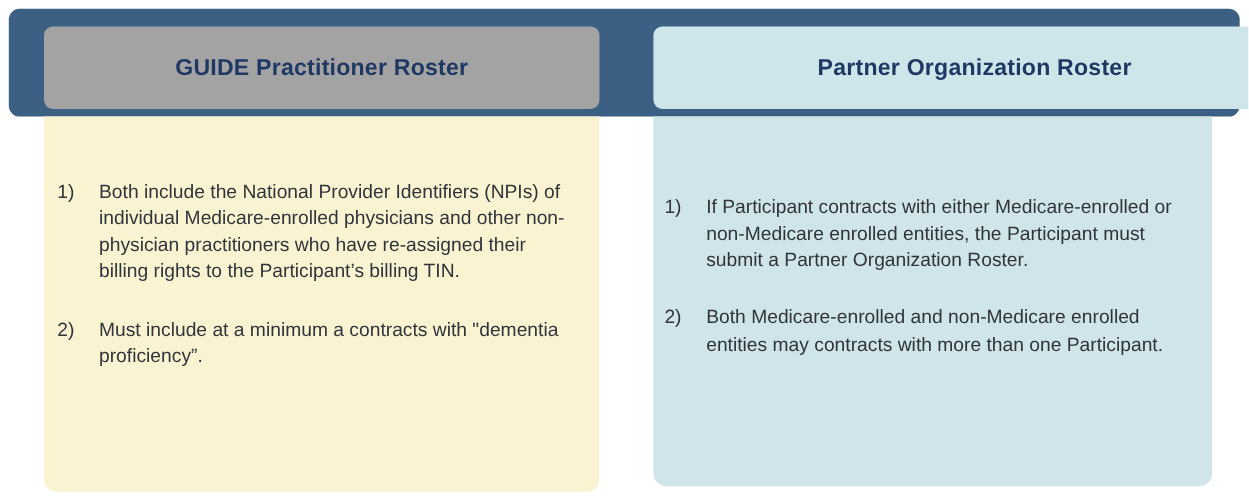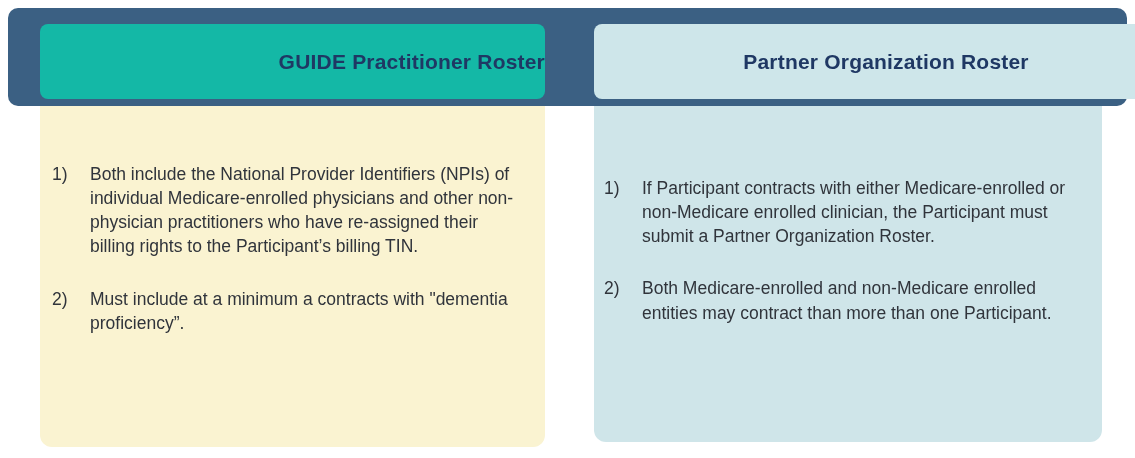--- a/index.html
+++ b/index.html
@@ -33,22 +33,21 @@
     align-items: center;
     justify-content: center;
     font-size: 21px;
     font-weight: bold;
     color: #1F3864;
     letter-spacing: 0.2px;
   }
   .header-box.left {
     left: 40px;
     width: 505px;
-    background: #14b8a6;
-    justify-content: flex-end;
+    background: #a3a3a3;
   }
   .header-box.right {
     left: 594px;
     width: 584px;
     background: #CEE6EA;
   }
   .panel {
     position: absolute;
     top: 106px;
     border-radius: 0 0 12px 12px;
@@ -106,21 +105,21 @@
     </div>
     <div class="item">
       <span class="num">2)</span>
       <span class="txt">Must include at a minimum a contracts with "dementia proficiency”.</span>
     </div>
   </div>
 
   <div class="panel right">
     <div class="item">
       <span class="num">1)</span>
-      <span class="txt">If Participant contracts with either Medicare-enrolled or non-Medicare enrolled clinician, the Participant must submit a Partner Organization Roster.</span>
+      <span class="txt">If Participant contracts with either Medicare-enrolled or non-Medicare enrolled entities, the Participant must submit a Partner Organization Roster.</span>
     </div>
     <div class="item">
       <span class="num">2)</span>
-      <span class="txt">Both Medicare-enrolled and non-Medicare enrolled entities may contract than more than one Participant.</span>
+      <span class="txt">Both Medicare-enrolled and non-Medicare enrolled entities may contracts with more than one Participant.</span>
     </div>
   </div>
 
 </div>
 
 </body></html>

